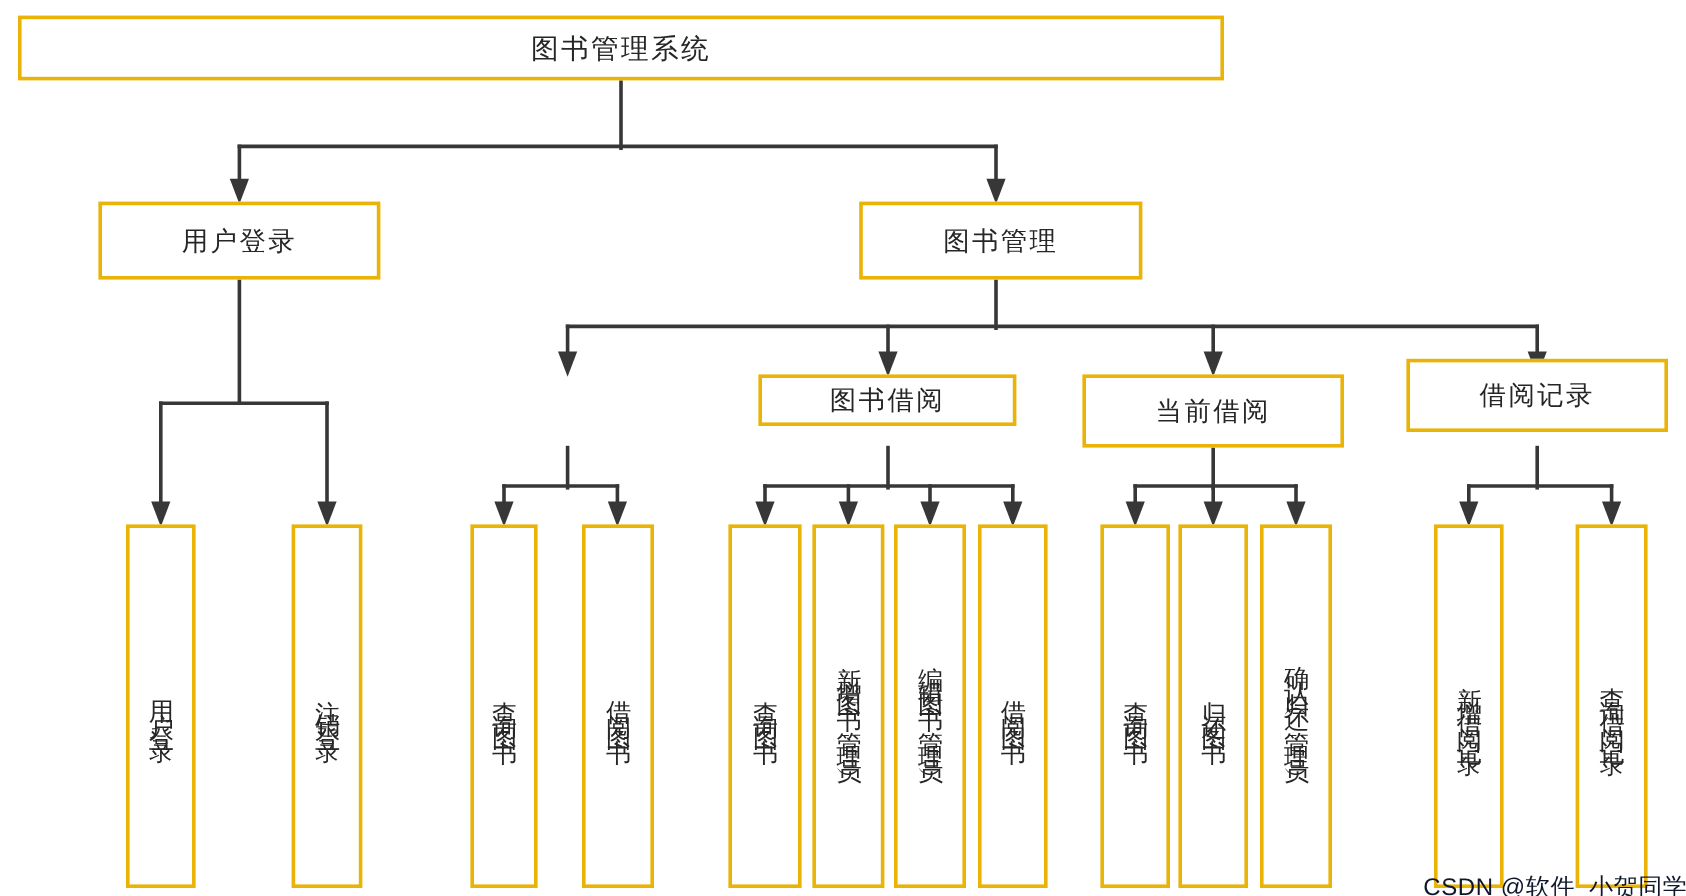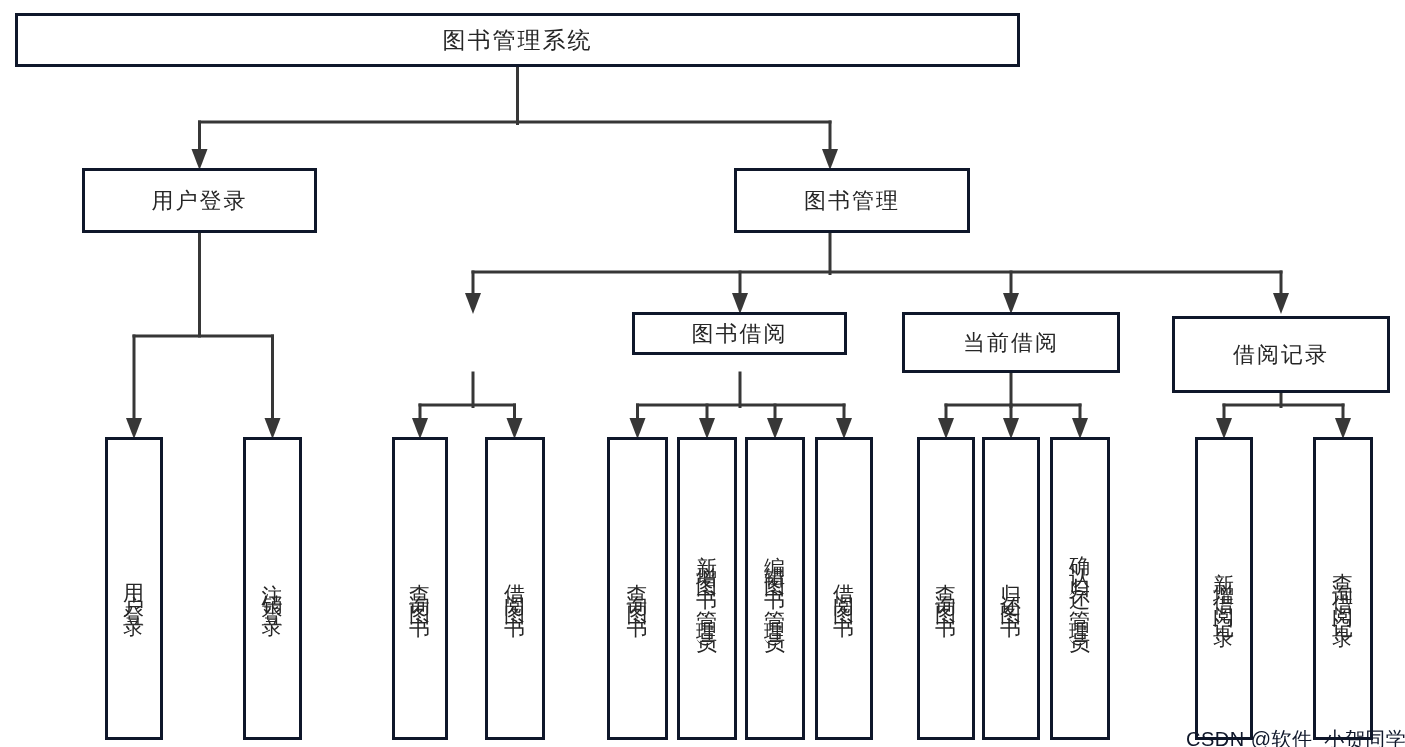--- a/index.html
+++ b/index.html
@@ -5,21 +5,21 @@
   html,body{margin:0;padding:0;}
   body{
     width:1405px;height:747px;background:#ffffff;
     font-family:"Liberation Sans","DejaVu Sans",sans-serif;
     position:relative;overflow:hidden;
   }
   .stage{position:absolute;inset:0;}
   .wires{position:absolute;left:0;top:0;z-index:1;}
   .box{
     position:absolute;z-index:2;box-sizing:border-box;
-    border:3px solid #0f172a;background:#ffffff;color:#262626;
+    border:3px solid #eab308;background:#ffffff;color:#262626;
     display:flex;align-items:center;justify-content:center;
   }
   .h{font-size:22px;}
   .h span{letter-spacing:2px;white-space:nowrap;}
   .root{font-size:23px;}
   .v span{
     writing-mode:vertical-rl;text-orientation:mixed;
     font-size:21px;letter-spacing:11px;line-height:1;
     white-space:nowrap;
   }
@@ -98,31 +98,31 @@
     </g>
   </svg>
 
   <div class="box h root" style="left:15px;top:13px;width:1005px;height:54px;">
     <span>图书管理系统</span>
   </div>
 
   <div class="box h" style="left:82px;top:168px;width:235px;height:65px;">
     <span>用户登录</span>
   </div>
-  <div class="box h" style="left:734px;top:168px;width:236px;height:65px;">
+  <div class="box h" style="left:716px;top:168px;width:236px;height:65px;">
     <span>图书管理</span>
   </div>
 
   <div class="box h" style="left:632px;top:312px;width:215px;height:43px;">
     <span>图书借阅</span>
   </div>
   <div class="box h" style="left:902px;top:312px;width:218px;height:61px;">
     <span>当前借阅</span>
   </div>
-  <div class="box h" style="left:1172px;top:316px;width:218px;height:77px;text-align:center;">
+  <div class="box h" style="left:1172px;top:299px;width:218px;height:61px;text-align:center;">
     <span>借阅记录</span>
   </div>
 
   <div class="box v" style="left:105px;top:437px;width:58px;height:303px;">
     <span>用户登录</span>
   </div>
   <div class="box v" style="left:243px;top:437px;width:59px;height:303px;">
     <span>注销登录</span>
   </div>
 

